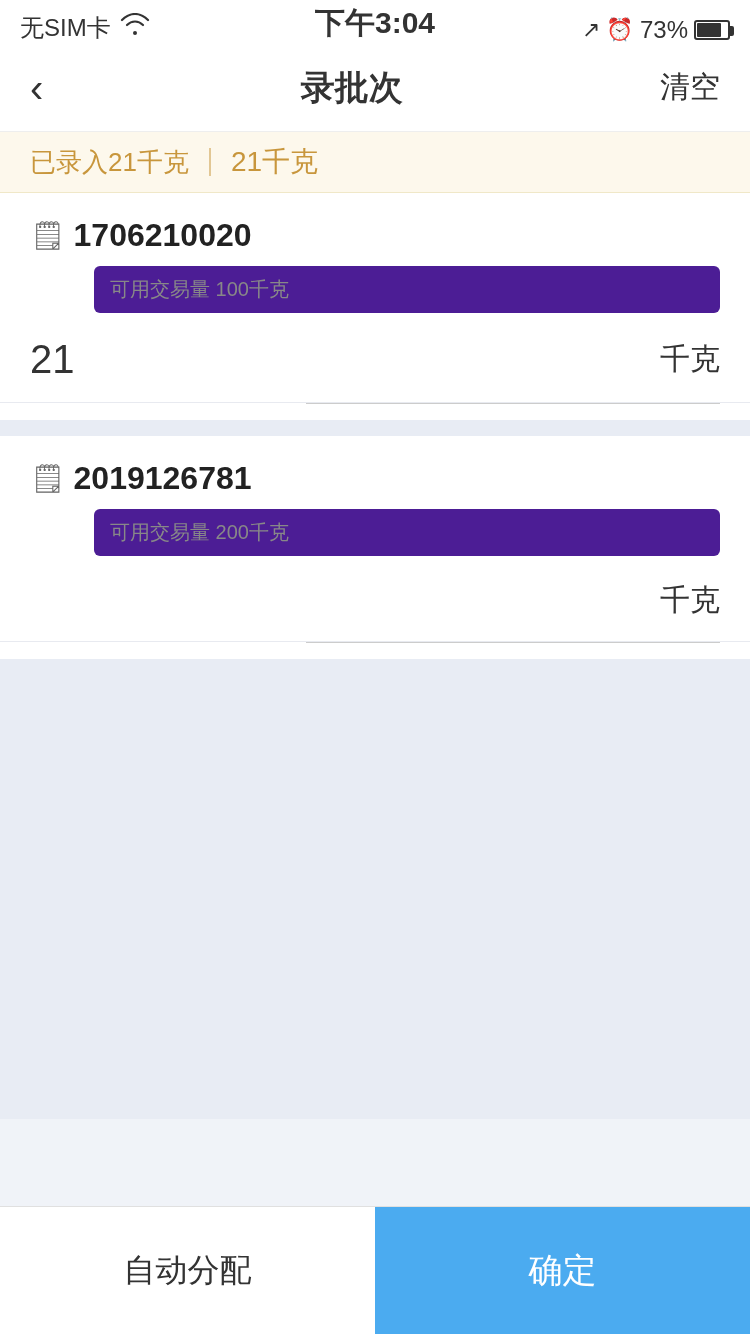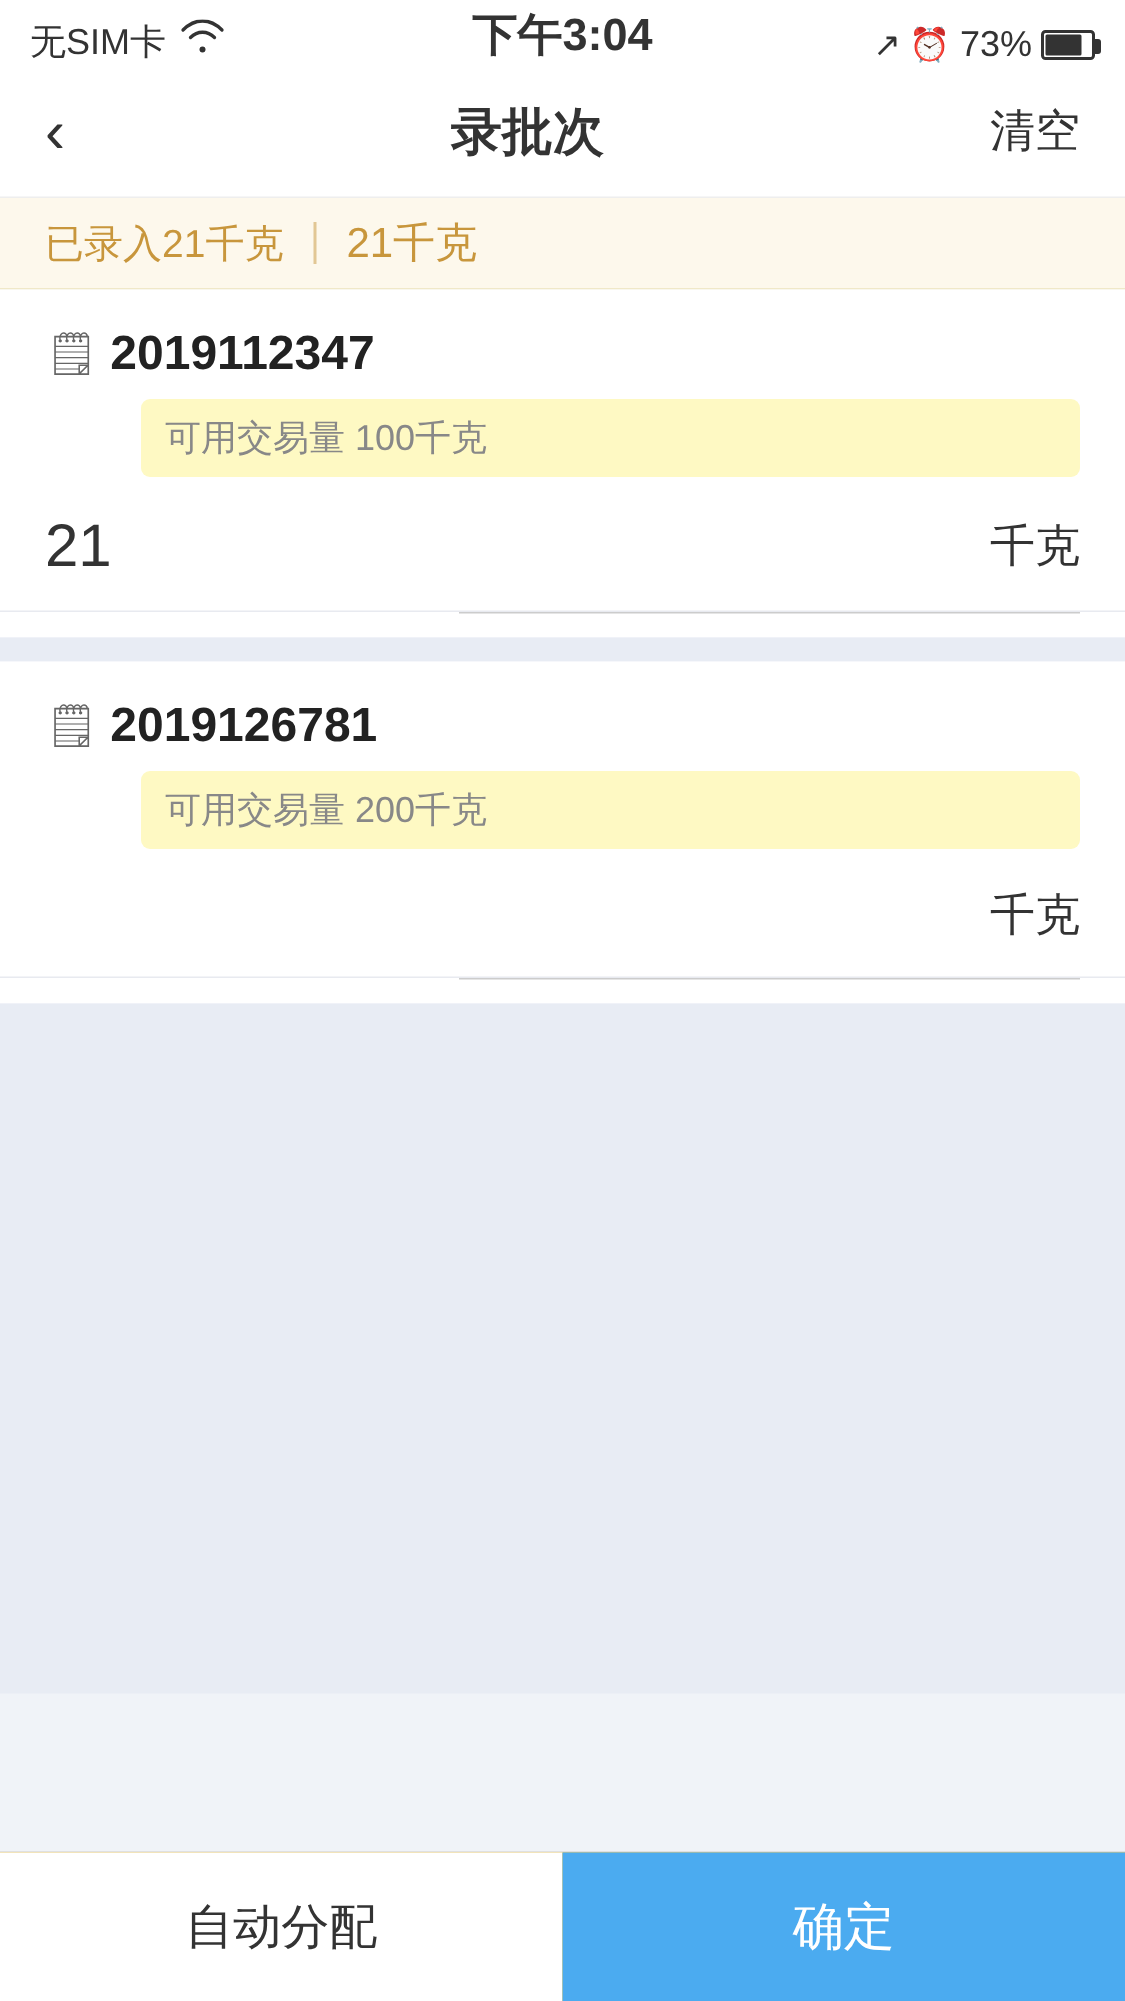--- a/index.html
+++ b/index.html
@@ -146,24 +146,24 @@
       border-top: none;
       border-left: none;
       transform: rotate(45deg) translateY(-2px);
     }
     .batch-date-range {
       font-size: 28px;
       color: #444;
     }
     .batch-available {
       margin: 4px 30px 4px 94px;
-      background: #fef9c3;
+      background: #4c1d95;
       border-radius: 6px;
       padding: 10px 16px;
-      font-size: 24px;
+      font-size: 20px;
       color: #888;
     }
 
     
     .quantity-row {
       display: flex;
       align-items: center;
       justify-content: flex-end;
       padding: 20px 30px 20px 30px;
       gap: 10px;
@@ -217,23 +217,23 @@
       background: #e8ecf4;
       flex: 1;
     }
 
     
     .bottom-bar {
       position: fixed;
       bottom: 0;
       left: 0;
       width: 750px;
-      height: 100px;
-      display: flex;
-      background: #eab308;
+      height: 128px;
+      display: flex;
+      background: #bef264;
       border-top: 1px solid #e0e0e0;
     }
     .btn-auto {
       flex: 1;
       display: flex;
       align-items: center;
       justify-content: center;
       font-size: 32px;
       color: #333;
       background: #fff;
@@ -294,21 +294,21 @@
   <span class="summary-label">已录入21千克</span>
   <div class="summary-divider"></div>
   <span class="summary-value">21千克</span>
 </div>
 
 <div class="main-content">
 
   <div class="batch-card">
     <div class="batch-header">
       <span class="batch-icon">🗒</span>
-      <span class="batch-id">2019112347</span>
+      <span class="batch-id">1706210020</span>
     </div>
     <div class="batch-available">可用交易量 100千克</div>
     <div class="quantity-row">
       <div class="quantity-input-wrap">
         <span class="quantity-value">21</span>
       </div>
       <span class="quantity-unit">千克</span>
     </div>
     <div class="underline-container">
       <div class="underline"></div>

